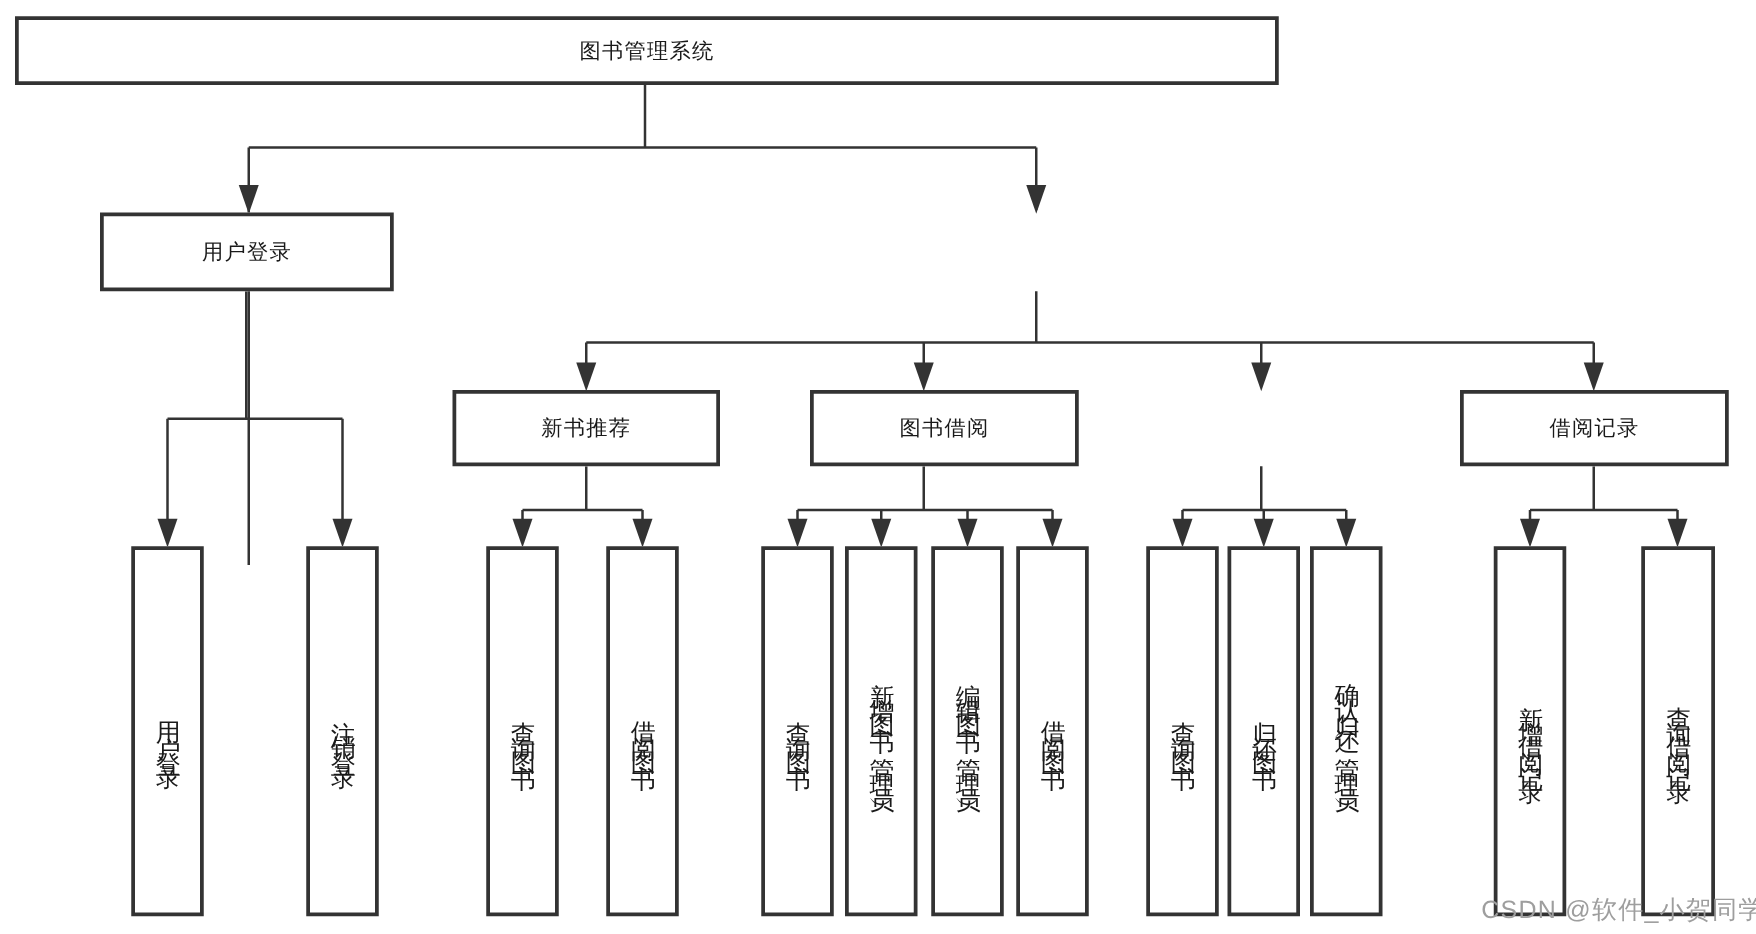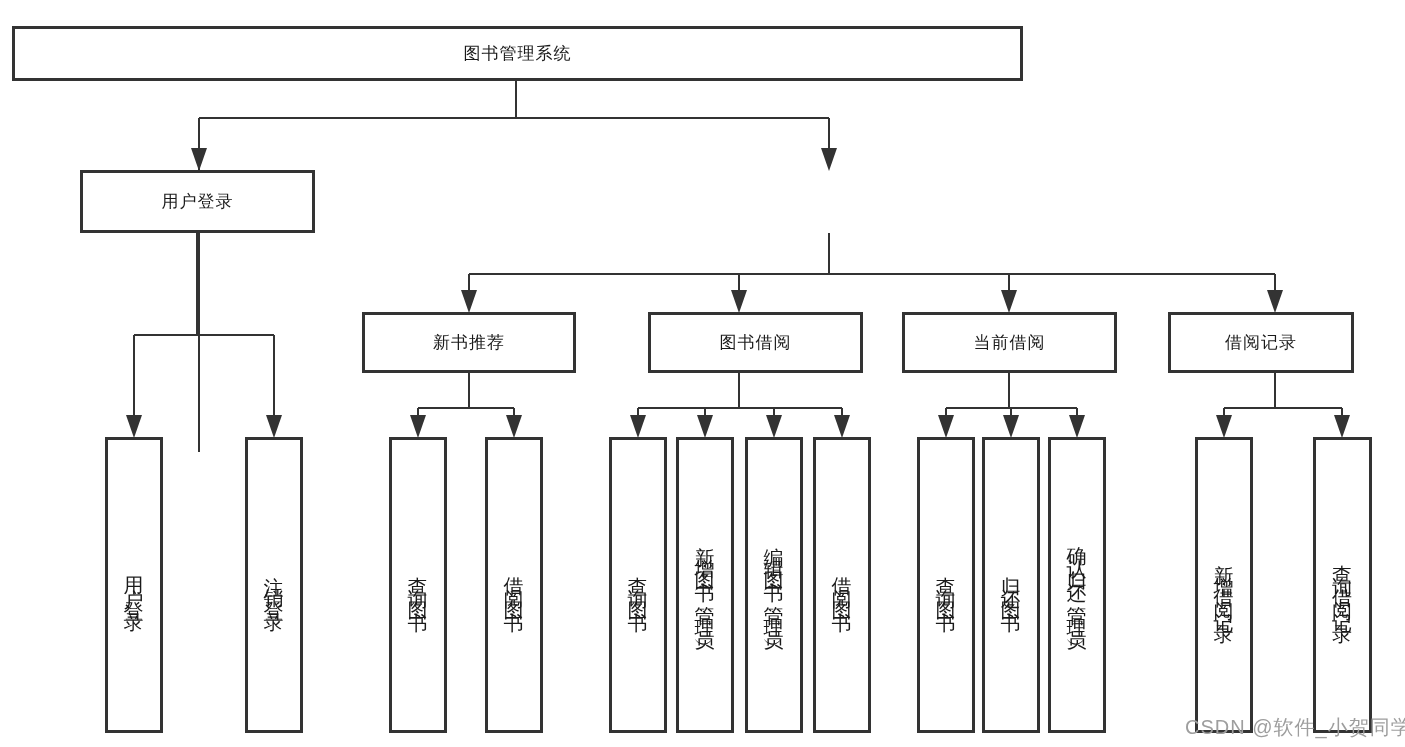--- a/index.html
+++ b/index.html
@@ -104,28 +104,27 @@
 
       <polygon points="938,415 954,415 946,438"></polygon>
       <polygon points="1003,415 1019,415 1011,438"></polygon>
       <polygon points="1069,415 1085,415 1077,438"></polygon>
 
       <polygon points="1216,415 1232,415 1224,438"></polygon>
       <polygon points="1334,415 1350,415 1342,438"></polygon>
     </g>
   </svg>
 
-  <div class="node" style="left:12px;top:26px;width:1011px;height:55px;">图书管理系统</div>
+  <div class="node" style="left:12px;top:13px;width:1011px;height:55px;">图书管理系统</div>
 
   <div class="node" style="left:80px;top:170px;width:235px;height:63px;">用户登录</div>
 
   <div class="node" style="left:362px;top:312px;width:214px;height:61px;">新书推荐</div>
   <div class="node" style="left:648px;top:312px;width:215px;height:61px;">图书借阅</div>
-  <div class="node" style="left:902px;top:312px;width:215px;height:61px;">当前借阅</div>
-  <div class="node" style="left:1168px;top:312px;width:186px;height:61px;">借阅记录</div>
+  <div class="node" style="left:1168px;top:312px;width:215px;height:61px;">借阅记录</div>
 
   <div class="node leaf" style="left:105px;top:437px;width:58px;height:296px;">用户登录</div>
   <div class="node leaf" style="left:245px;top:437px;width:58px;height:296px;">注销登录</div>
 
   <div class="node leaf" style="left:389px;top:437px;width:58px;height:296px;">查询图书</div>
   <div class="node leaf" style="left:485px;top:437px;width:58px;height:296px;">借阅图书</div>
 
   <div class="node leaf" style="left:609px;top:437px;width:58px;height:296px;">查询图书</div>
   <div class="node leaf" style="left:676px;top:437px;width:58px;height:296px;">新增图书（管理员）</div>
   <div class="node leaf" style="left:745px;top:437px;width:58px;height:296px;">编辑图书（管理员）</div>

